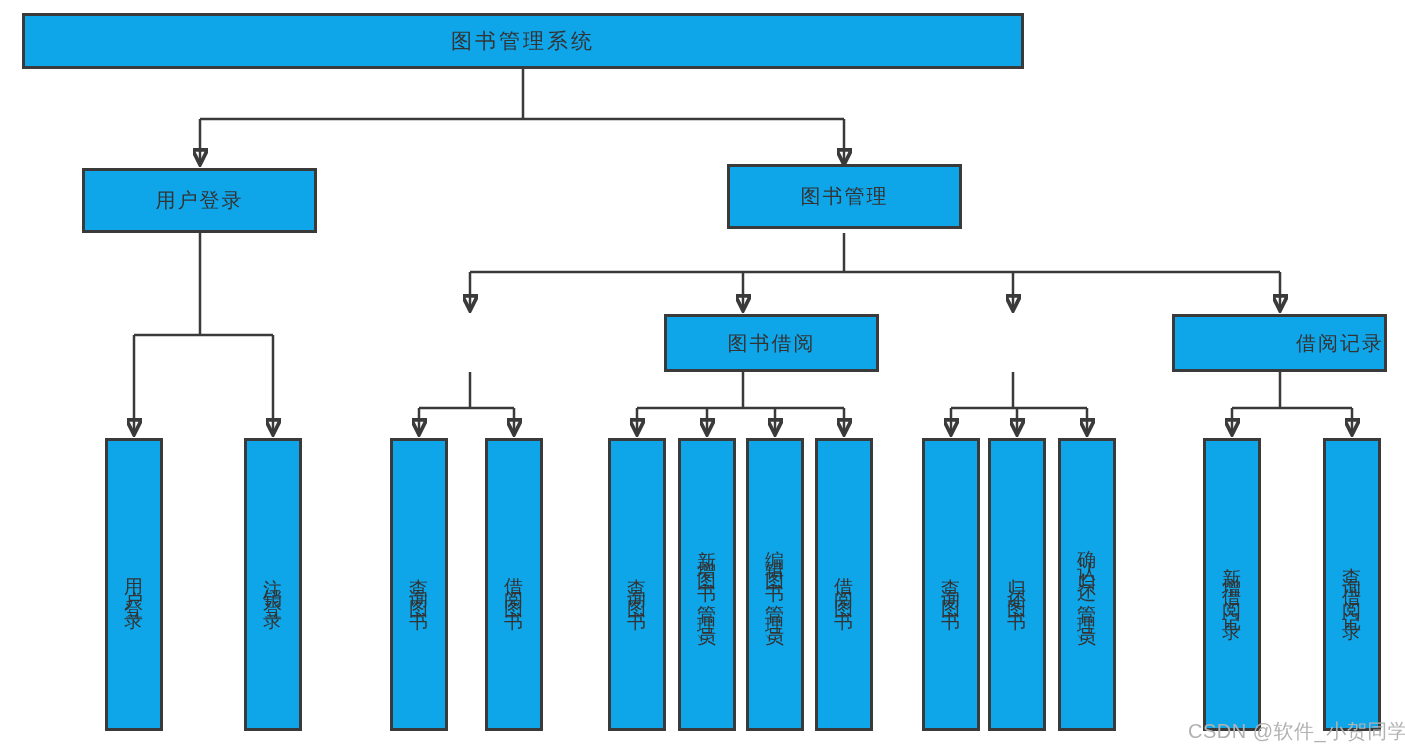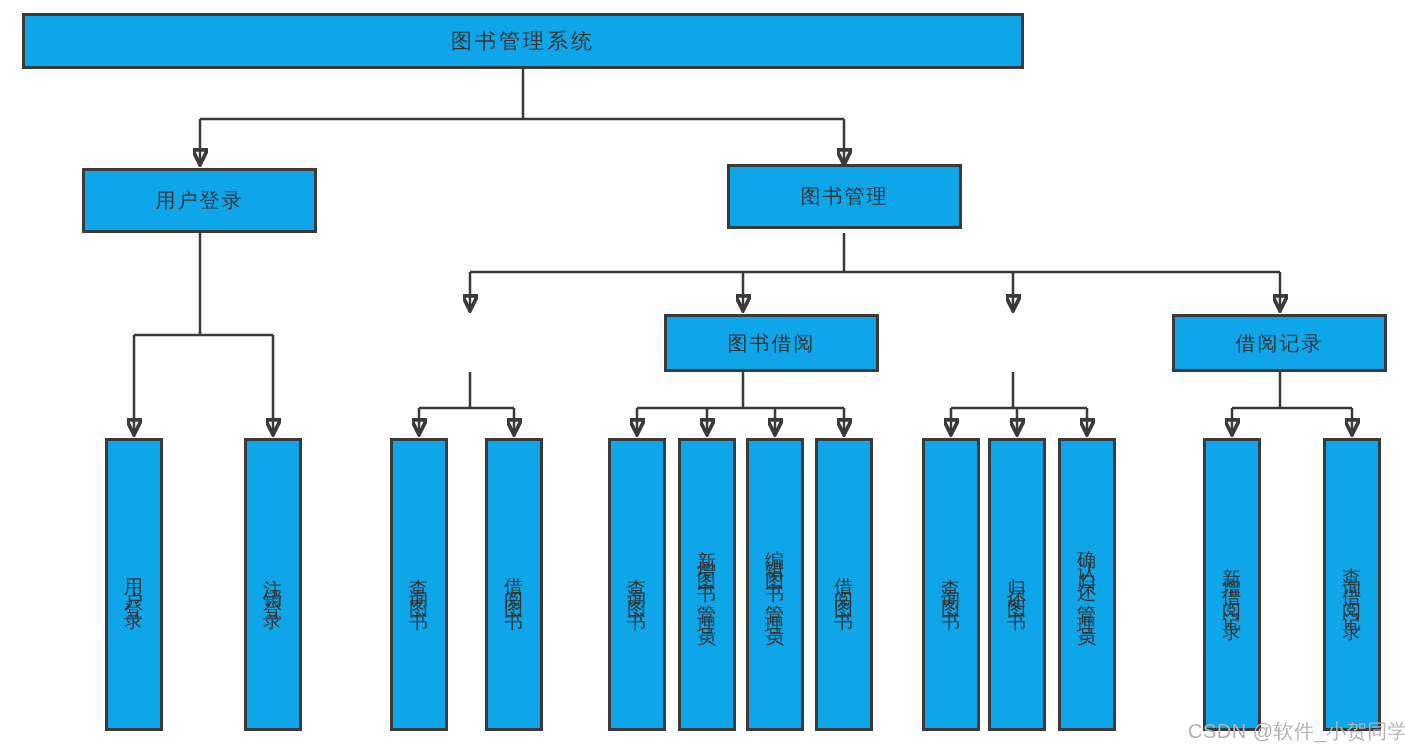--- a/index.html
+++ b/index.html
@@ -54,21 +54,21 @@
     white-space: nowrap;
   }
   
   .n-root   { left:  22px; top:  13px; width: 1002px; height: 56px; }
   .n-login  { left:  82px; top: 168px; width: 235px; height: 65px; }
   .n-mgmt   { left: 727px; top: 164px; width: 235px; height: 65px; }
   .n-l3 { top: 314px; width: 215px; height: 58px; }
   .n-rec1 { left:  363px; }
   .n-borr { left:  664px; }
   .n-curr { left:  906px; }
-  .n-hist { left: 1172px; }
+  .n-hist { left: 1172px; justify-content: flex-end; }
   .leaf { top: 438px; width: 58px; height: 293px; }
   .lf-a1 { left:  105px; }
   .lf-a2 { left:  244px; }
   .lf-b1 { left:  390px; }
   .lf-b2 { left:  485px; }
   .lf-c1 { left:  608px; }
   .lf-c2 { left:  678px; }
   .lf-c3 { left:  746px; }
   .lf-c4 { left:  815px; }
   .lf-d1 { left:  922px; }

